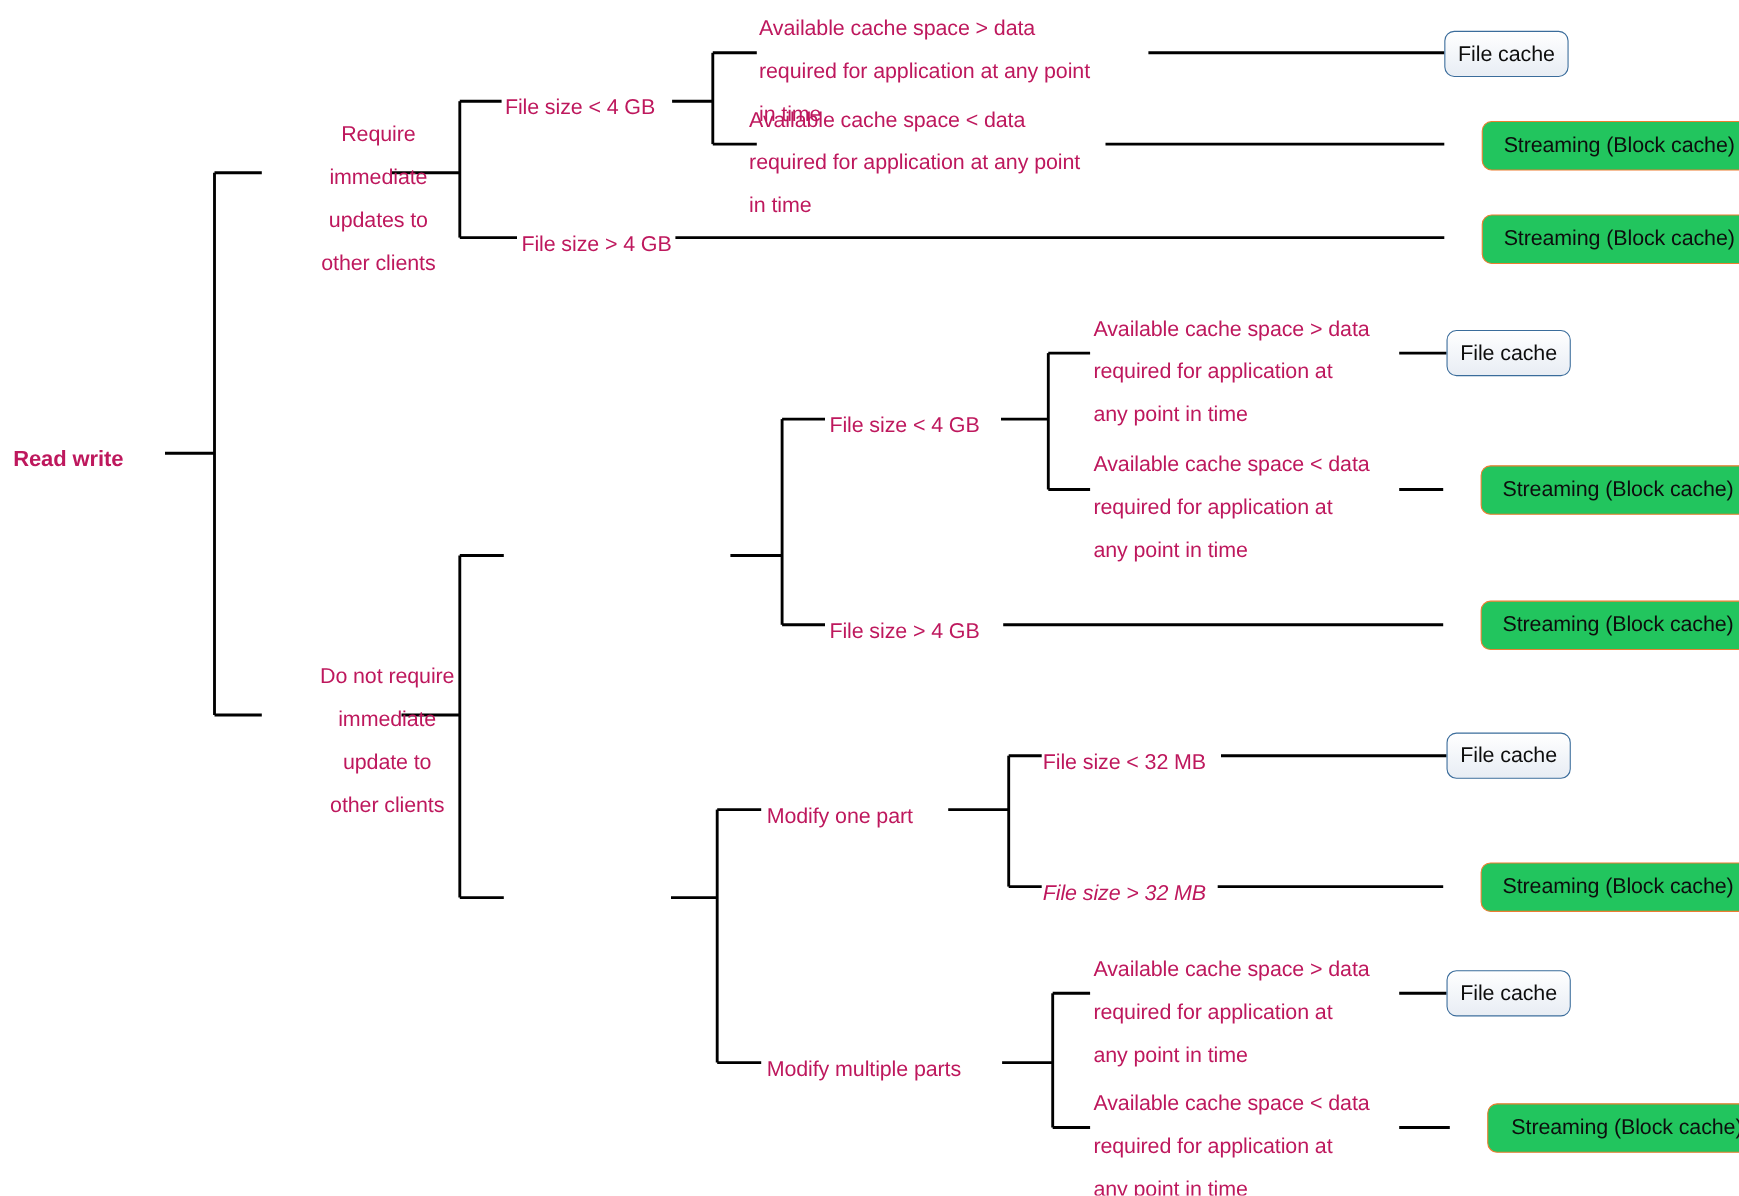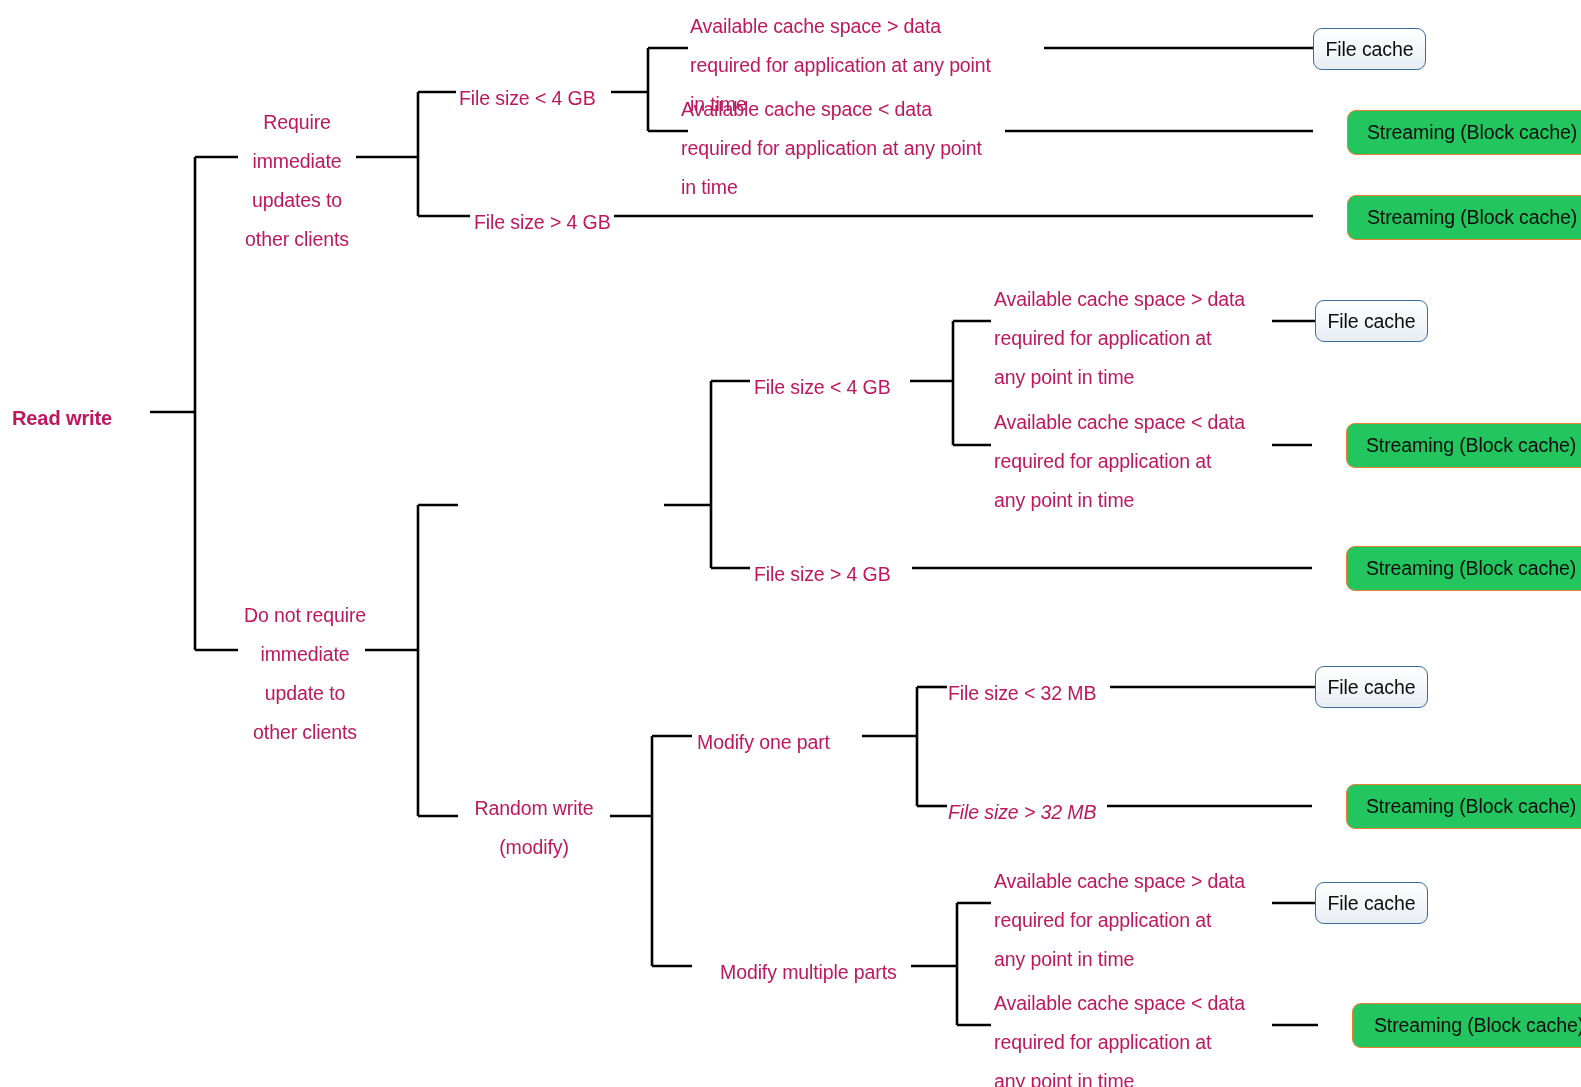--- a/index.html
+++ b/index.html
@@ -23,21 +23,21 @@
     height: 1087px;
   }
   .node-label {
     position: absolute;
     color: #be185d;
     font-size: 19.5px;
     line-height: 39px;
     white-space: pre-line;
     letter-spacing: -0.1px;
   }
-  .node-label.center { text-align: center; }
+  .node-label.center { text-align: center; margin-left: 47px; }
   .node-label.left   { text-align: left; }
   .node-label.root {
     font-weight: bold;
     font-size: 20px;
   }
   .term-box {
     position: absolute;
     box-sizing: border-box;
     display: flex;
     align-items: center;
@@ -155,26 +155,24 @@
   <div class="node-label left" style="left:754px; top:555px; width:170px;">File size &gt; 4 GB</div>
 
   <div class="node-label left" style="left:994px; top:280px; width:290px;">Available cache space &gt; data
 required for application at
 any point in time</div>
 
   <div class="node-label left" style="left:994px; top:403px; width:290px;">Available cache space &lt; data
 required for application at
 any point in time</div>
 
-  <div class="node-label center" style="left:459px; top:789px; width:150px;">Random write
-(modify)</div>
 
   <div class="node-label left" style="left:697px; top:723px; width:175px;">Modify one part</div>
 
-  <div class="node-label left" style="left:697px; top:953px; width:225px;margin-left:23px;">Modify multiple parts</div>
+  <div class="node-label left" style="left:697px; top:953px; width:225px;">Modify multiple parts</div>
 
   <div class="node-label left" style="left:948px; top:674px; width:180px;">File size &lt; 32 MB</div>
 
   <div class="node-label left" style="left:948px; top:793px; width:180px;font-style:italic;">File size &gt; 32 MB</div>
 
   <div class="node-label left" style="left:994px; top:862px; width:290px;">Available cache space &gt; data
 required for application at
 any point in time</div>
 
   <div class="node-label left" style="left:994px; top:984px; width:290px;">Available cache space &lt; data

